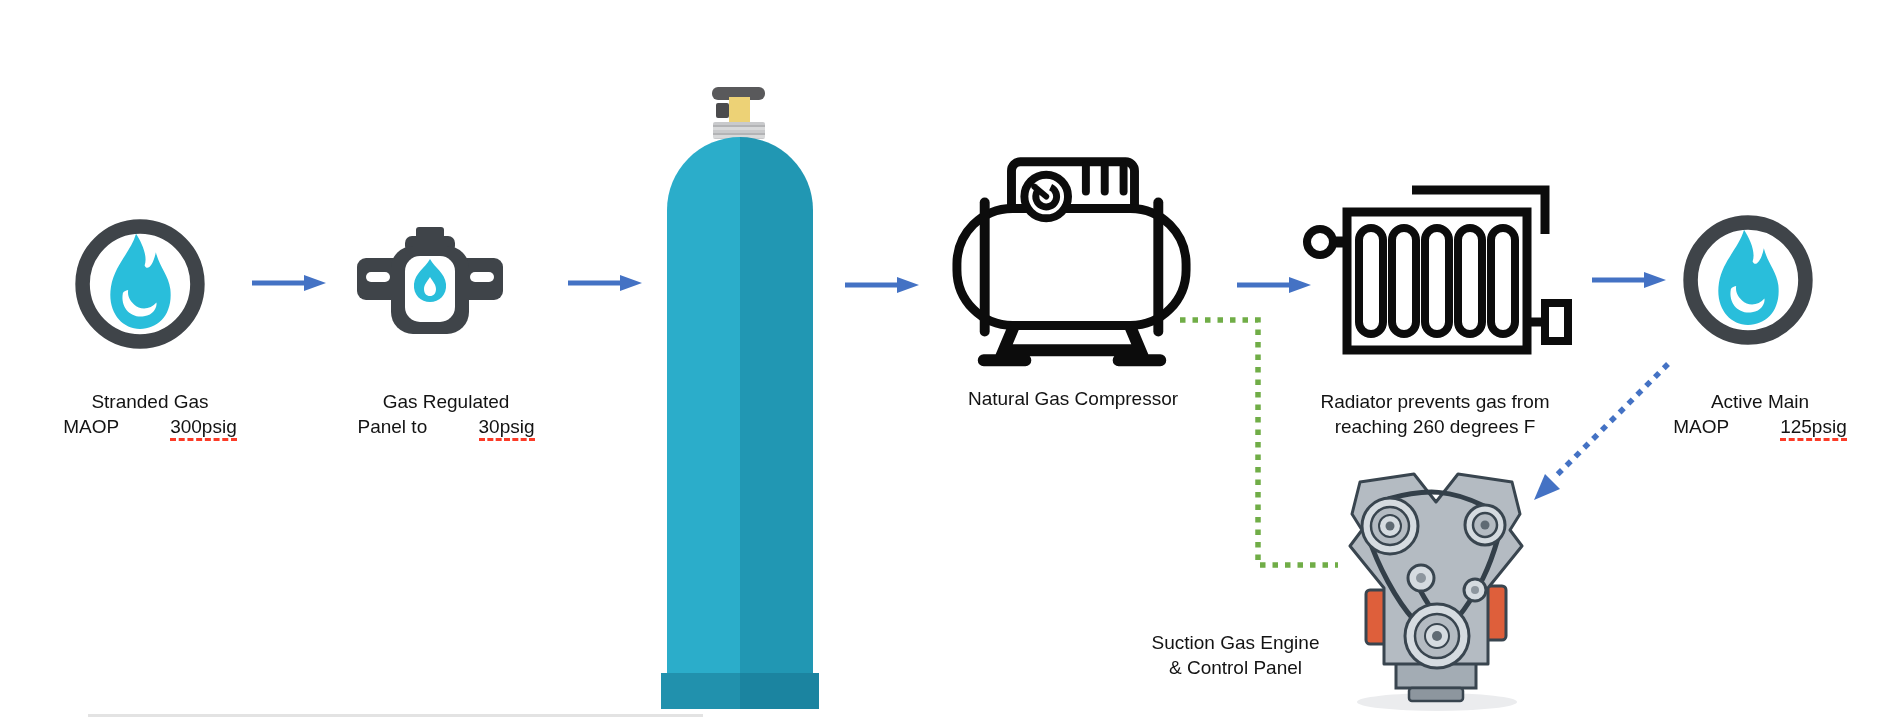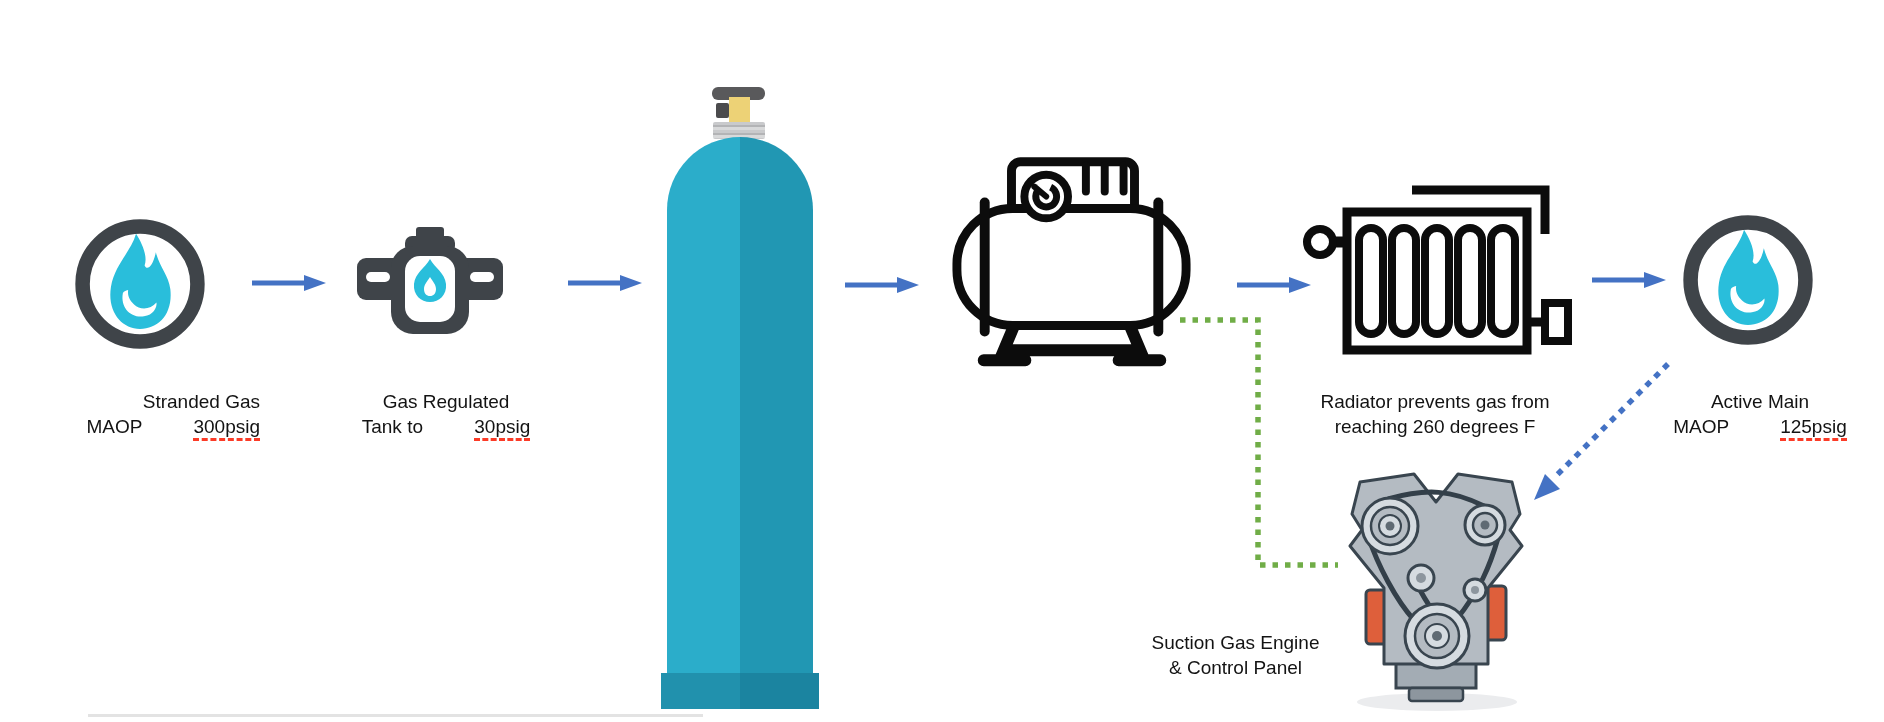--- a/index.html
+++ b/index.html
@@ -20,21 +20,21 @@
 </head>
 <body>
 
 <div id="canvas">
 
   <svg class="abs" style="left:74px;top:218px;" width="132" height="132" viewBox="0 0 100 100">
     <circle cx="50" cy="50" r="43.5" fill="#fff" stroke="#3F4449" stroke-width="11"></circle>
     <path d="M47,12 C43,26 31,35 28,52 C25,71 36,84 50,84 C64,84 75,73 73,54 C71.5,43 65,37.5 62,26 C60,36 55.5,40.5 53.5,36 C56,29 51.5,19 47,12 Z" fill="#29BEDB"></path>
     <path d="M37,57 C35,68 43,76 53,74.5 C60,73.5 63,68 62.5,64 C58,69.5 50,70 45.5,65.5 C42,62 40.5,59 41,54.5 C39,55 37.5,55.5 37,57 Z" fill="#fff"></path>
   </svg>
-  <div class="abs label" style="left:40px;top:389px;width:220px;text-align:right;">
+  <div class="abs label" style="left:40px;top:389px;width:220px;">
     <div>Stranded Gas</div>
     <div><span>MAOP </span><span class="sq">300psig</span></div>
   </div>
 
   <svg class="abs" style="left:250px;top:274px;" width="78" height="18" viewBox="0 0 78 18">
     <line x1="2" y1="9" x2="56" y2="9" stroke="#4472C4" stroke-width="5"></line>
     <polygon points="54,1 76,9 54,17" fill="#4472C4"></polygon>
   </svg>
 
   <svg class="abs" style="left:355px;top:227px;" width="150" height="107" viewBox="0 0 150 107">
@@ -44,21 +44,21 @@
     <rect x="96" y="31" width="52" height="42" rx="9" fill="#3F4449"></rect>
     <rect x="36" y="19" width="78" height="88" rx="22" fill="#3F4449"></rect>
     <rect x="50" y="29" width="50" height="66" rx="15" fill="#fff"></rect>
     <rect x="11" y="45" width="24" height="10" rx="5" fill="#fff"></rect>
     <rect x="115" y="45" width="24" height="10" rx="5" fill="#fff"></rect>
     <path d="M75,32 C70,41 60,46 59,57 C58,68 66,75 75,75 C84,75 92,68 91,57 C90,46 80,41 75,32 Z" fill="#29BEDB"></path>
     <path d="M75,50 C72,55 69,57.5 69,62 C69,66.5 71.5,69 75,69 C78.5,69 81,66.5 81,62 C81,57.5 78,55 75,50 Z" fill="#fff"></path>
   </svg>
   <div class="abs label" style="left:336px;top:389px;width:220px;">
     <div>Gas Regulated</div>
-    <div><span>Tank to </span><span class="sq">30psig</span></div>
+    <div><span>Panel to </span><span class="sq">30psig</span></div>
   </div>
 
   <svg class="abs" style="left:566px;top:274px;" width="78" height="18" viewBox="0 0 78 18">
     <line x1="2" y1="9" x2="56" y2="9" stroke="#4472C4" stroke-width="5"></line>
     <polygon points="54,1 76,9 54,17" fill="#4472C4"></polygon>
   </svg>
 
   <div class="abs tank-cap" style="left:712px;top:87px;width:53px;height:13px;"></div>
   <div class="abs tank-knob" style="left:716px;top:103px;width:13px;height:15px;"></div>
   <div class="abs tank-stem" style="left:729px;top:97px;width:21px;height:28px;"></div>
@@ -77,20 +77,23 @@
     <line x1="158" y1="12" x2="158" y2="38" stroke="#0C0C0C" stroke-width="8" stroke-linecap="round"></line>
     <line x1="177" y1="12" x2="177" y2="38" stroke="#0C0C0C" stroke-width="8" stroke-linecap="round"></line>
     <path d="M36,208 L78,208 M172,208 L214,208 M68,170 L52,208 M182,170 L198,208 M58,198 L192,198" fill="none" stroke="#0C0C0C" stroke-width="12" stroke-linecap="round" stroke-linejoin="round"></path>
     <rect x="9" y="55" width="231" height="118" rx="56" fill="#fff" stroke="#0C0C0C" stroke-width="9"></rect>
     <line x1="37" y1="49" x2="37" y2="179" stroke="#0C0C0C" stroke-width="10" stroke-linecap="round"></line>
     <line x1="212" y1="49" x2="212" y2="179" stroke="#0C0C0C" stroke-width="10" stroke-linecap="round"></line>
     <circle cx="99" cy="43" r="22" fill="#fff" stroke="#0C0C0C" stroke-width="8"></circle>
     <circle cx="99" cy="43" r="10.5" fill="none" stroke="#0C0C0C" stroke-width="7" stroke-dasharray="50 16" transform="rotate(-65 99 43)"></circle>
     <line x1="99" y1="43" x2="87" y2="33" stroke="#0C0C0C" stroke-width="6" stroke-linecap="round"></line>
   </svg>
+  <div class="abs label" style="left:948px;top:386px;width:250px;">
+    <div>Natural Gas Compressor</div>
+  </div>
 
   <svg class="abs" style="left:1176px;top:313px;" width="170" height="262" viewBox="0 0 170 262">
     <polyline points="4,7 82,7 82,252 162,252" fill="none" stroke="#70AD47" stroke-width="5.5" stroke-dasharray="5.5 7"></polyline>
   </svg>
 
   <svg class="abs" style="left:1235px;top:276px;" width="78" height="18" viewBox="0 0 78 18">
     <line x1="2" y1="9" x2="56" y2="9" stroke="#4472C4" stroke-width="5"></line>
     <polygon points="54,1 76,9 54,17" fill="#4472C4"></polygon>
   </svg>
 

